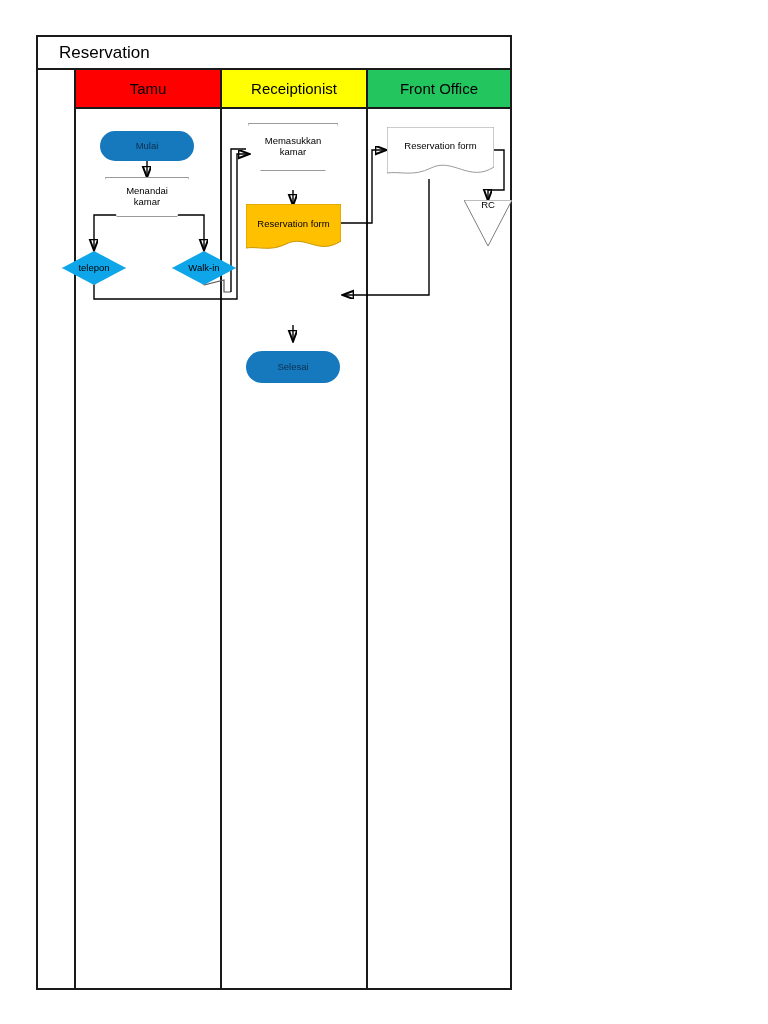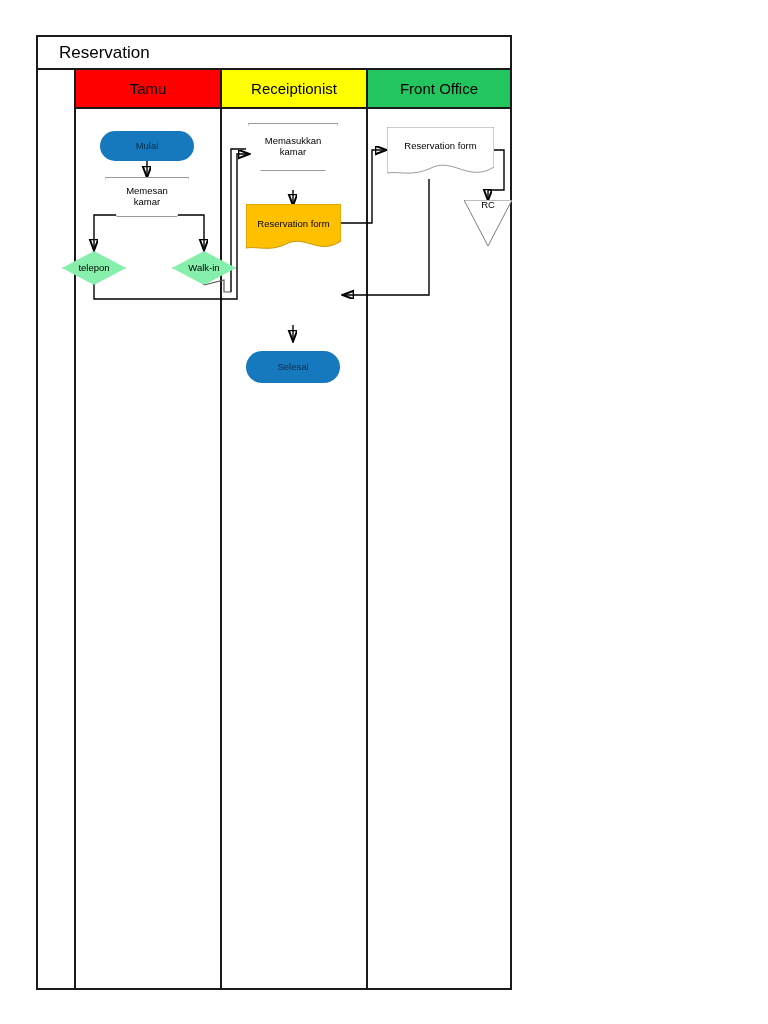--- a/index.html
+++ b/index.html
@@ -117,21 +117,21 @@
   
   .trapezoid {
     background: #ffffff;
     border: 1px solid #9a9a9a;
     clip-path: polygon(0% 0%, 100% 0%, 86% 100%, 14% 100%);
   }
   .trapezoid .tlabel { position: relative; z-index: 2; }
 
   
   .diamond {
-    background: #86efac;
+    background: #0ea5e9;
     border: 1px solid #7d7d7d;
     clip-path: polygon(50% 0%, 100% 50%, 50% 100%, 0% 50%);
   }
 
   
   .document { background: transparent; border: none; }
   .document svg { position: absolute; left: 0; top: 0; width: 100%; height: 100%; }
   .document .dlabel { position: relative; z-index: 2; }
 
   
@@ -226,21 +226,21 @@
     </svg>
 
     <div id="shapes">
 
       <div class="shape terminator" style="left:62px; top:94px; width:94px; height:30px;align-items:center;">
         <span>Mulai</span>
       </div>
 
       <div class="shape trapezoid" style="left:67px; top:140px; width:84px; height:40px;">
         <span class="tlabel">
-          <span>Memesan</span><br>
+          <span>Menandai</span><br>
           <span>kamar</span>
         </span>
       </div>
 
       <div class="shape diamond" style="left:24px; top:214px; width:64px; height:34px;">
         <span>telepon</span>
       </div>
 
       <div class="shape diamond" style="left:134px; top:214px; width:64px; height:34px;">
         <span>Walk-in</span>

